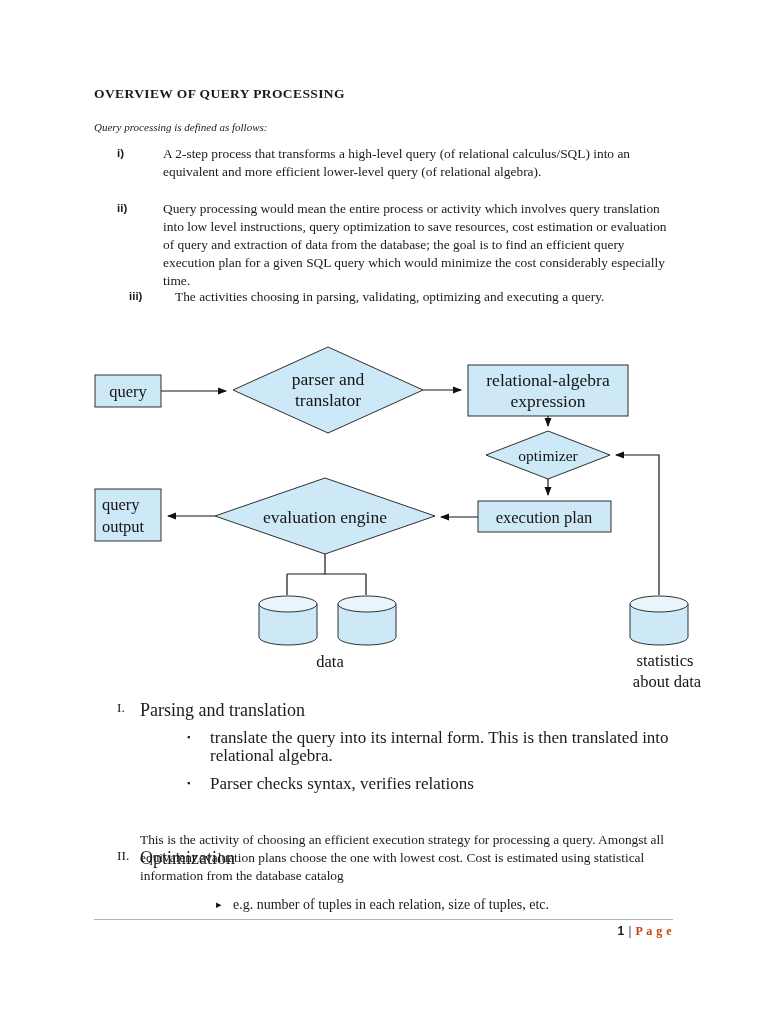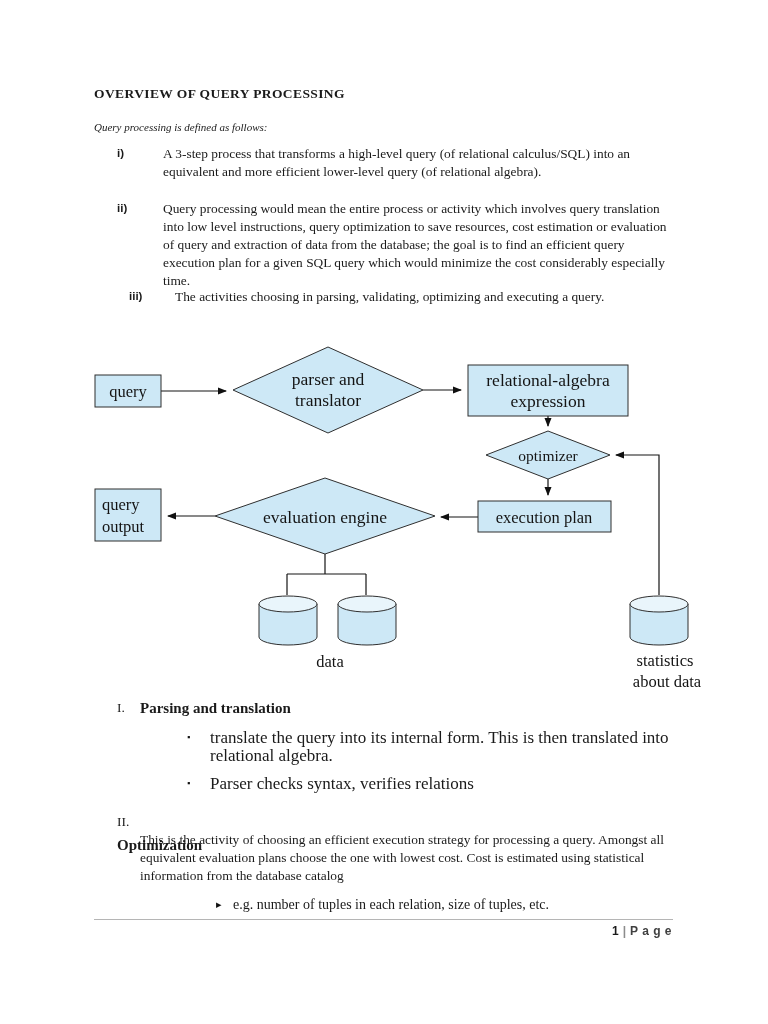--- a/index.html
+++ b/index.html
@@ -18,53 +18,53 @@
   }
   .bodytext { font-size:11px; line-height:18px;font-style:italic; }
   .row { display:flex; align-items:flex-start; }
   .numlabel {
     flex:0 0 46px; width:46px;
     font-family:"Liberation Sans", sans-serif;
     font-weight:bold; font-size:11.5px; padding-top:2px;
   }
   .numtext { width:510px; font-size:13.4px; line-height:18px; }
   .secnum { flex:0 0 23px; width:23px; font-size:13.4px; }
-  .sectitle { font-size:15px; font-weight:bold; }
+  .sectitle { font-size:18px; font-weight:normal; }
   .sq { flex:0 0 23px; width:23px; font-size:9px; padding-top:3px; color:#111; }
   .sqtext { width:463px; font-size:17px; line-height:18px; }
   .secbody { width:534px; font-size:13.4px; line-height:18px; }
   .tri { flex:0 0 17px; width:17px; font-size:11px; padding-top:2px; color:#111; }
   .tritext { width:440px; font-size:14px; line-height:18px; }
   .footer-rule { border-top:1px solid #b5b5b5; width:579px; height:0; }
   .footer {
     font-family:"Liberation Sans", sans-serif;
     font-size:12px; font-weight:bold; color:#1a1a1a;
   }
   .footer .pg-sep { color:#8c8c8c; margin:0 4px; }
-  .footer .pg-label { color:#404040; letter-spacing:0.5px; }
+  .footer .pg-label { color:#c2410c; letter-spacing:0.5px;font-family:Liberation Serif, serif; }
   
   .diagram text { font-family:"Liberation Serif", serif; fill:#141414; }
   .t18 { font-size:17.5px; }
   .t17 { font-size:16.5px; }
   .t16 { font-size:15.5px; }
   .node, .cyl { stroke:#2f2f2f; stroke-width:1; }
   .wire line, .wire polyline { stroke:#141414; stroke-width:1.2; fill:none; }
 </style>
 </head>
 <body>
 
 <div class="page">
 
   <h1 class="abs title" style="left:94px; top:86px;">OVERVIEW OF QUERY PROCESSING</h1>
 
   <p class="abs bodytext" style="left:94px; top:118px;">Query processing is defined as follows:</p>
 
   <div class="abs row" style="left:117px; top:145px;">
     <span class="numlabel">i)</span>
-    <span class="numtext">A 3-step process that transforms a high-level query (of relational calculus/SQL) into an equivalent and more efficient lower-level query (of relational algebra).</span>
+    <span class="numtext">A 2-step process that transforms a high-level query (of relational calculus/SQL) into an equivalent and more efficient lower-level query (of relational algebra).</span>
   </div>
 
   <div class="abs row" style="left:117px; top:200px;">
     <span class="numlabel">ii)</span>
     <span class="numtext">Query processing would mean the entire process or activity which involves query translation into low level instructions, query optimization to save resources, cost estimation or evaluation of query and extraction of data from the database; the goal is to find an efficient query execution plan for a given SQL query which would minimize the cost considerably especially time.</span>
   </div>
 
   <div class="abs row" style="left:129px; top:288px;">
     <span class="numlabel">iii)</span>
     <span class="numtext">The activities choosing in parsing, validating, optimizing and executing a query.</span>
@@ -142,21 +142,21 @@
   <div class="abs row" style="left:187px; top:729px;">
     <span class="sq">▪</span>
     <span class="sqtext">translate the query into its internal form.  This is then translated into relational algebra.</span>
   </div>
 
   <div class="abs row" style="left:187px; top:775px;">
     <span class="sq">▪</span>
     <span class="sqtext">Parser checks syntax, verifies relations</span>
   </div>
 
-  <div class="abs row" style="left:117px; top:814px;flex-direction:column;">
+  <div class="abs row" style="left:117px; top:848px;">
     <span class="secnum">II.</span>
     <span class="sectitle">Optimization</span>
   </div>
 
   <p class="abs secbody" style="left:140px; top:831px;">This is the activity of choosing an efficient execution strategy for processing a query. Amongst all equivalent evaluation plans choose the one with lowest cost. Cost is estimated using statistical information from the database catalog</p>
 
   <div class="abs row" style="left:216px; top:896px;">
     <span class="tri">▸</span>
     <span class="tritext">e.g. number of tuples in each relation, size of tuples, etc.</span>
   </div>

